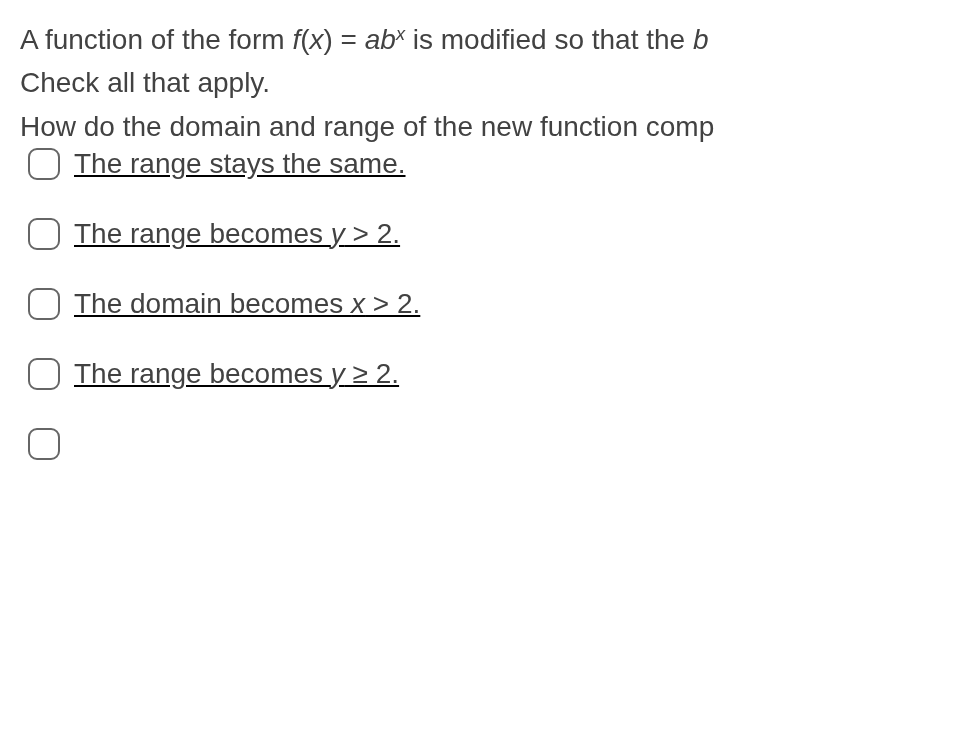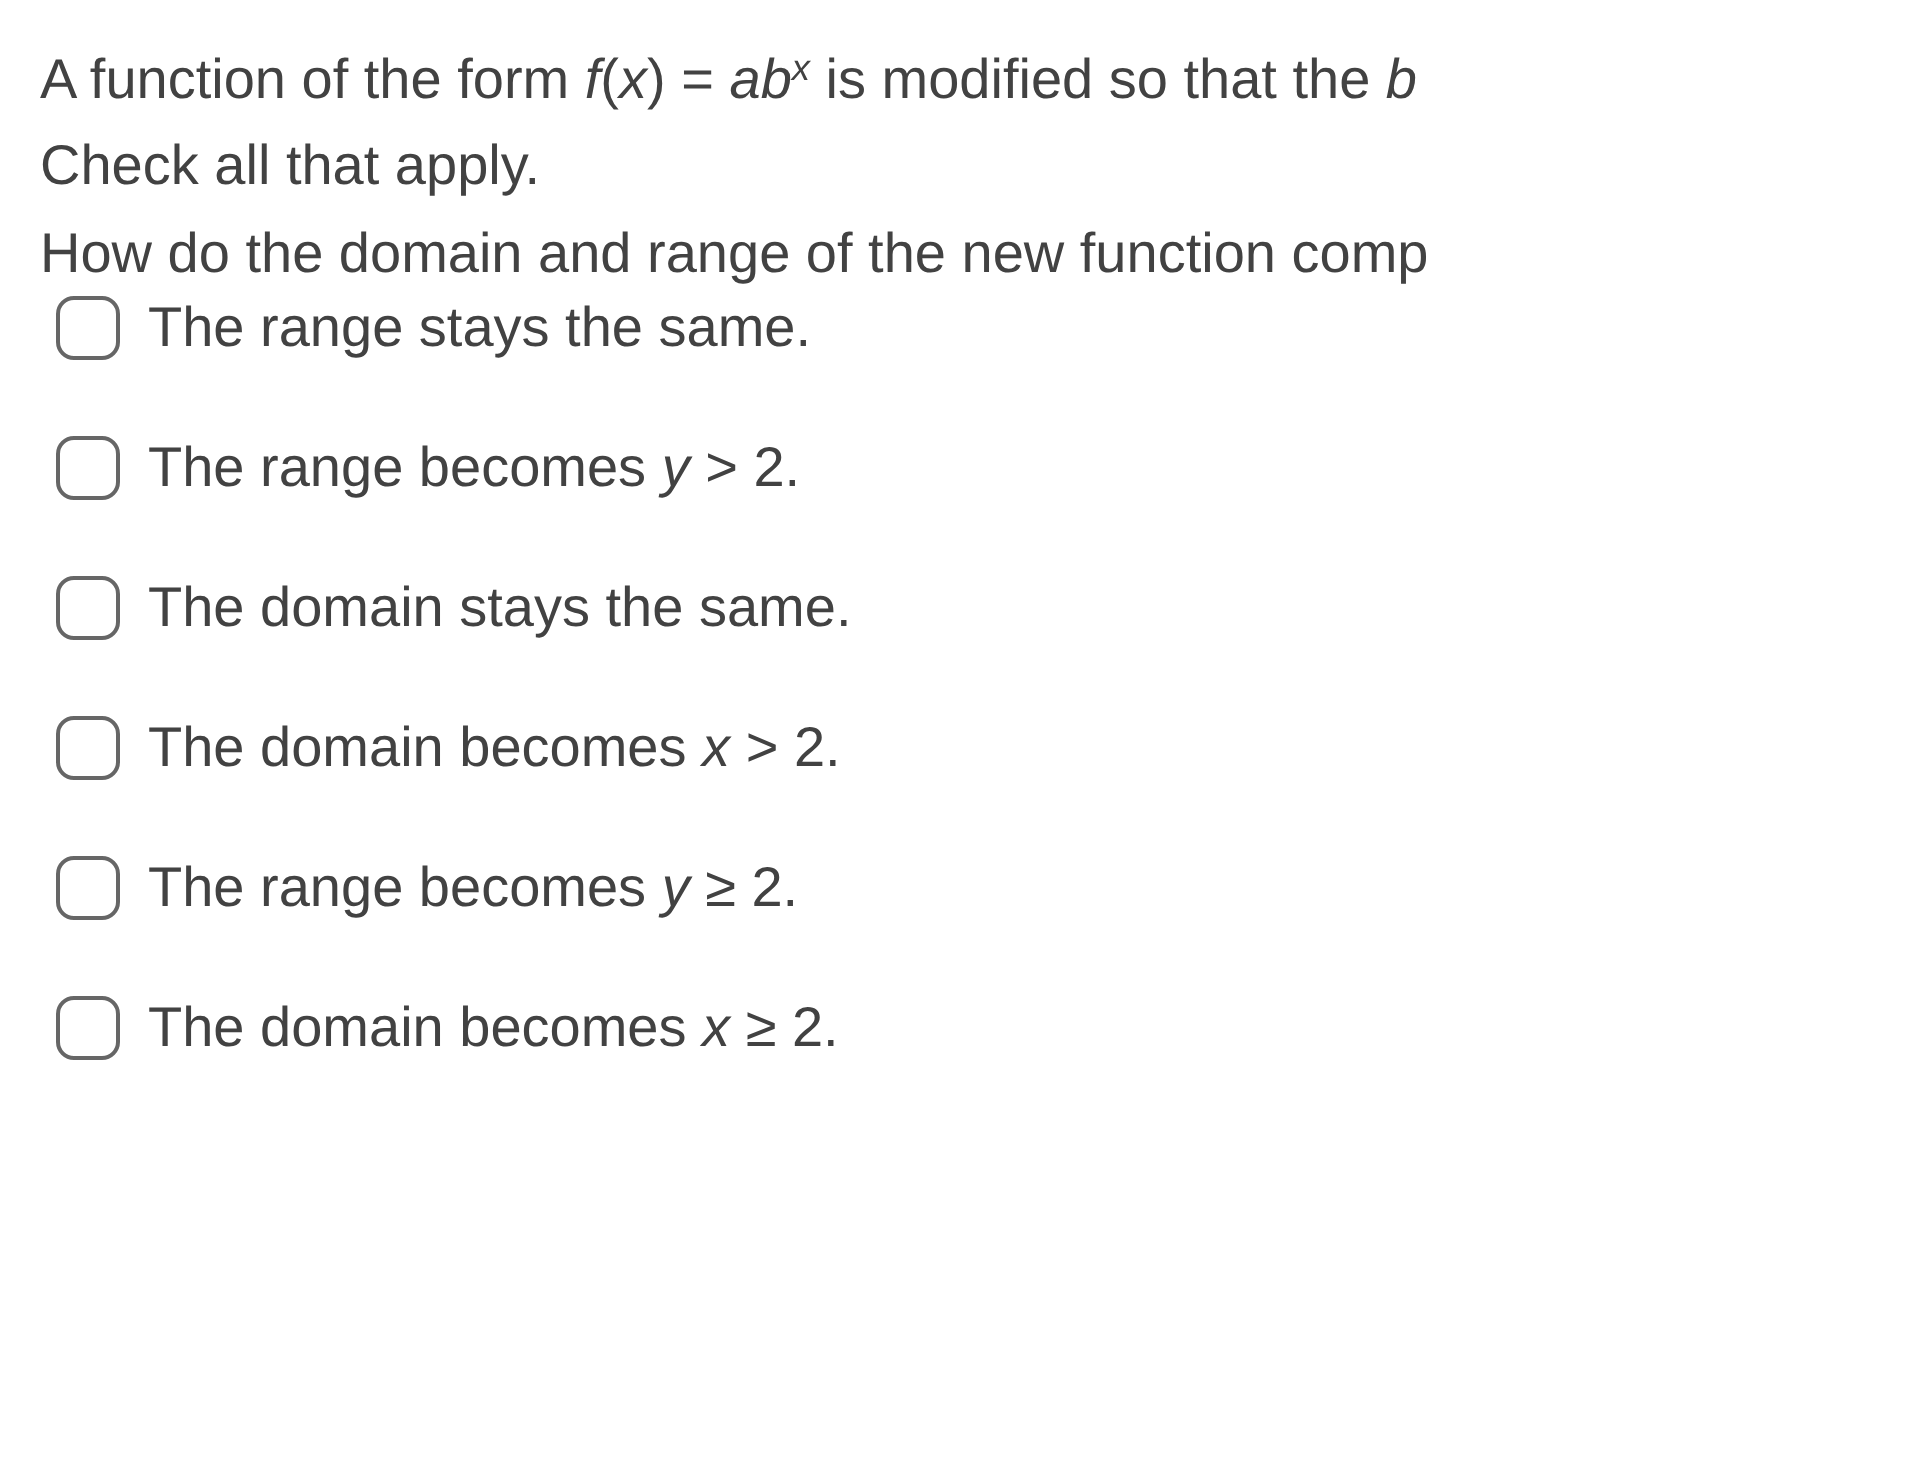--- a/index.html
+++ b/index.html
@@ -28,20 +28,21 @@
     }
     .question-text .sup {
       font-style: italic;
       font-size: 0.65em;
       vertical-align: super;
       position: relative;
       top: 1px;
     }
     .options {
       padding-left: 8px;
+      text-decoration: underline;
     }
     .option-row {
       display: flex;
       align-items: center;
       margin-bottom: 38px;
     }
     .checkbox {
       width: 32px;
       height: 32px;
       border: 2.5px solid #666666;
@@ -81,42 +82,33 @@
       </div>
     </div>
 
     <div class="option-row">
       <div class="checkbox"></div>
       <div class="option-label">
         <span>The range becomes </span><span class="italic">y</span><span> &gt; 2.</span>
       </div>
     </div>
 
-    <div class="option-row">
-      <div class="checkbox"></div>
-      <div class="option-label">
-        <span>The domain stays the same.</span><span class="italic"></span><span></span>
-      </div>
-    </div>
 
     <div class="option-row">
       <div class="checkbox"></div>
       <div class="option-label">
         <span>The domain becomes </span><span class="italic">x</span><span> &gt; 2.</span>
       </div>
     </div>
 
     <div class="option-row">
       <div class="checkbox"></div>
       <div class="option-label">
         <span>The range becomes </span><span class="italic">y</span><span> ≥ 2.</span>
       </div>
     </div>
 
     <div class="option-row">
       <div class="checkbox"></div>
-      <div class="option-label">
-        <span>The domain becomes </span><span class="italic">x</span><span> ≥ 2.</span>
-      </div>
     </div>
 
   </div>
 </div>
 
 </body></html>

